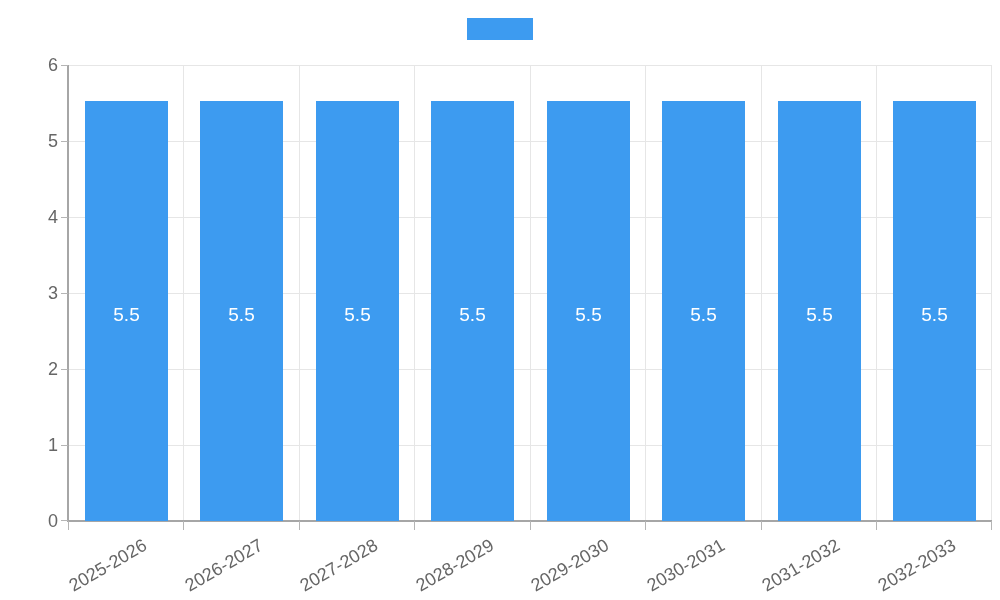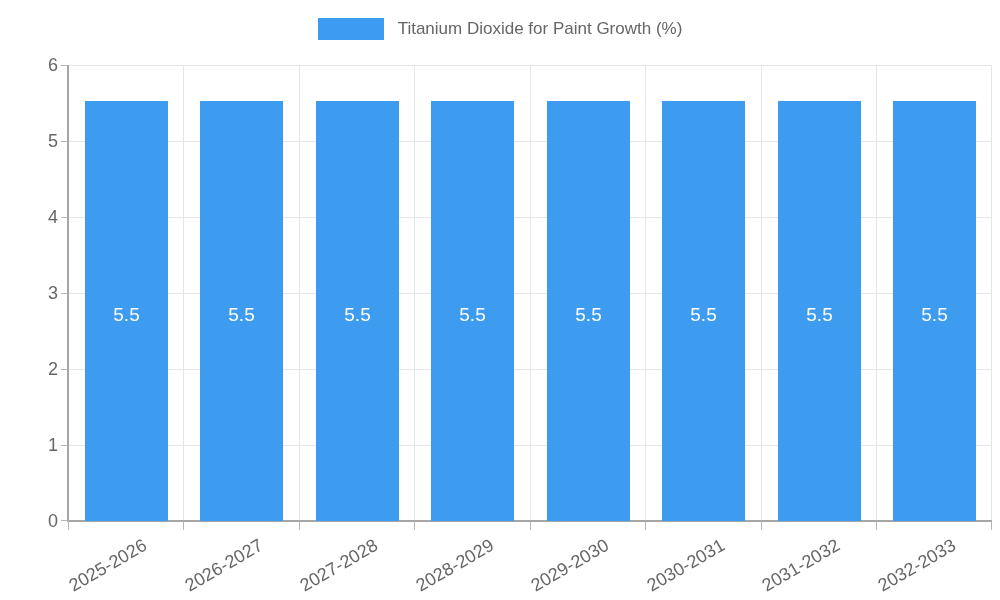--- a/index.html
+++ b/index.html
@@ -159,21 +159,20 @@
     white-space: nowrap;
   }
 </style>
 </head>
 <body>
 
 <div id="chart-root">
 
   <div id="legend">
     <div id="legend-swatch"></div>
-    <div id="legend-label">Titanium Dioxide for Paint Growth (%)</div>
   </div>
 
   <div id="plot">
     <div class="hgrid" style="top:0px;"></div>
     <div class="hgrid" style="top:76px;"></div>
     <div class="hgrid" style="top:152px;"></div>
     <div class="hgrid" style="top:228px;"></div>
     <div class="hgrid" style="top:304px;"></div>
     <div class="hgrid" style="top:380px;"></div>
     <div class="hgrid" style="top:455px;"></div>

